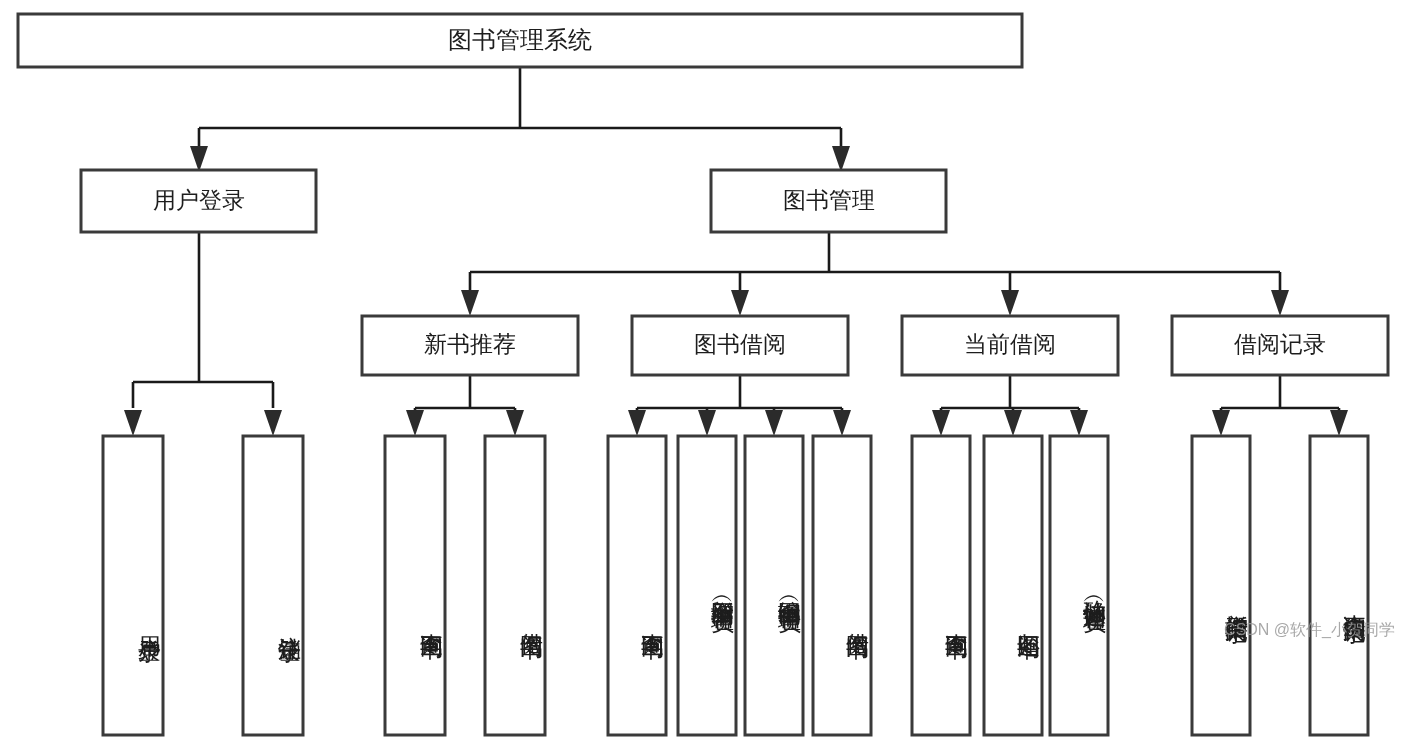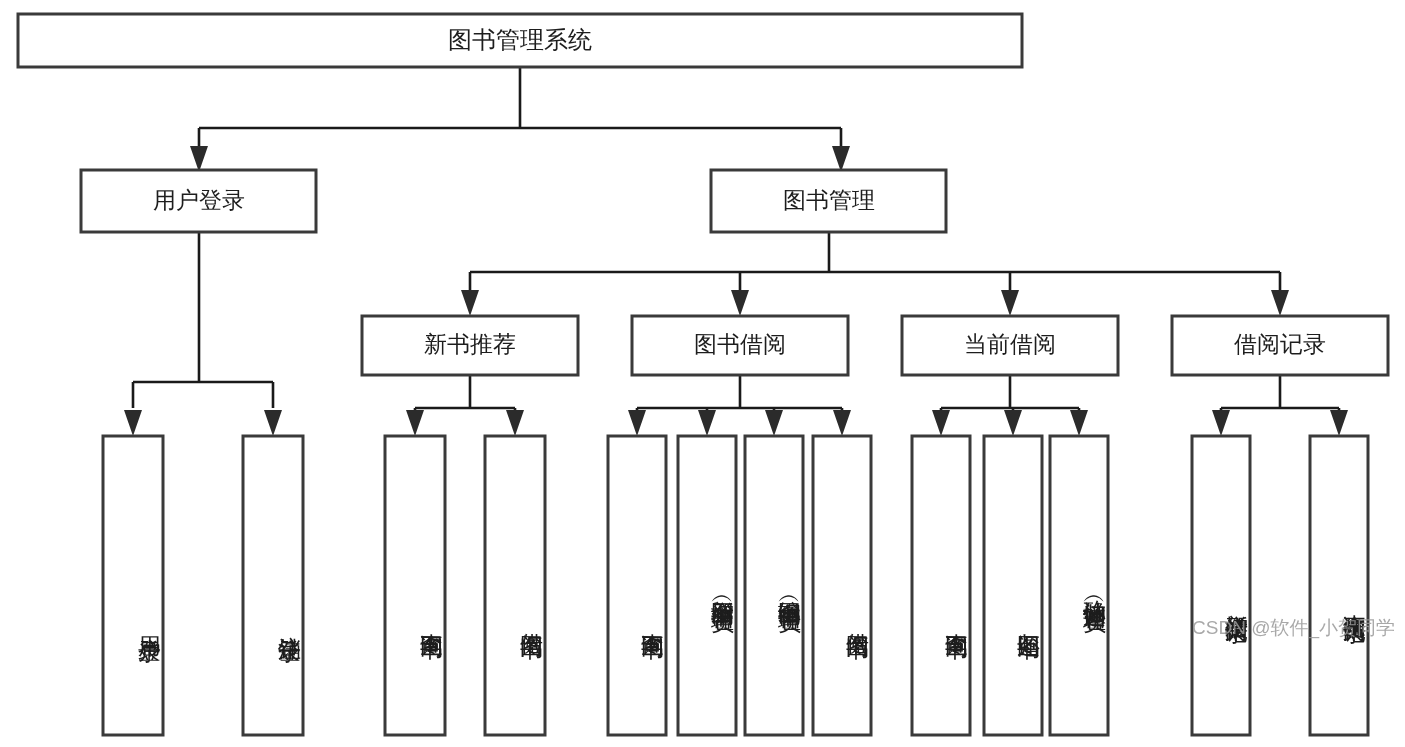--- a/index.html
+++ b/index.html
@@ -68,21 +68,21 @@
     align-items: flex-start;
     justify-content: center;
     pointer-events: none;
     user-select: none;
   }
   .watermark {
     position: absolute;
     right: 10px;
     bottom: 6px;
     font-family: "Liberation Sans", "DejaVu Sans", sans-serif;
-    font-size: 19px;
+    font-size: 16px;
     color: #9a9a9a;
     opacity: 0.85;
     white-space: nowrap;
     pointer-events: none;
   }
 </style>
 </head>
 <body>
 
 <div id="diagram-root">

